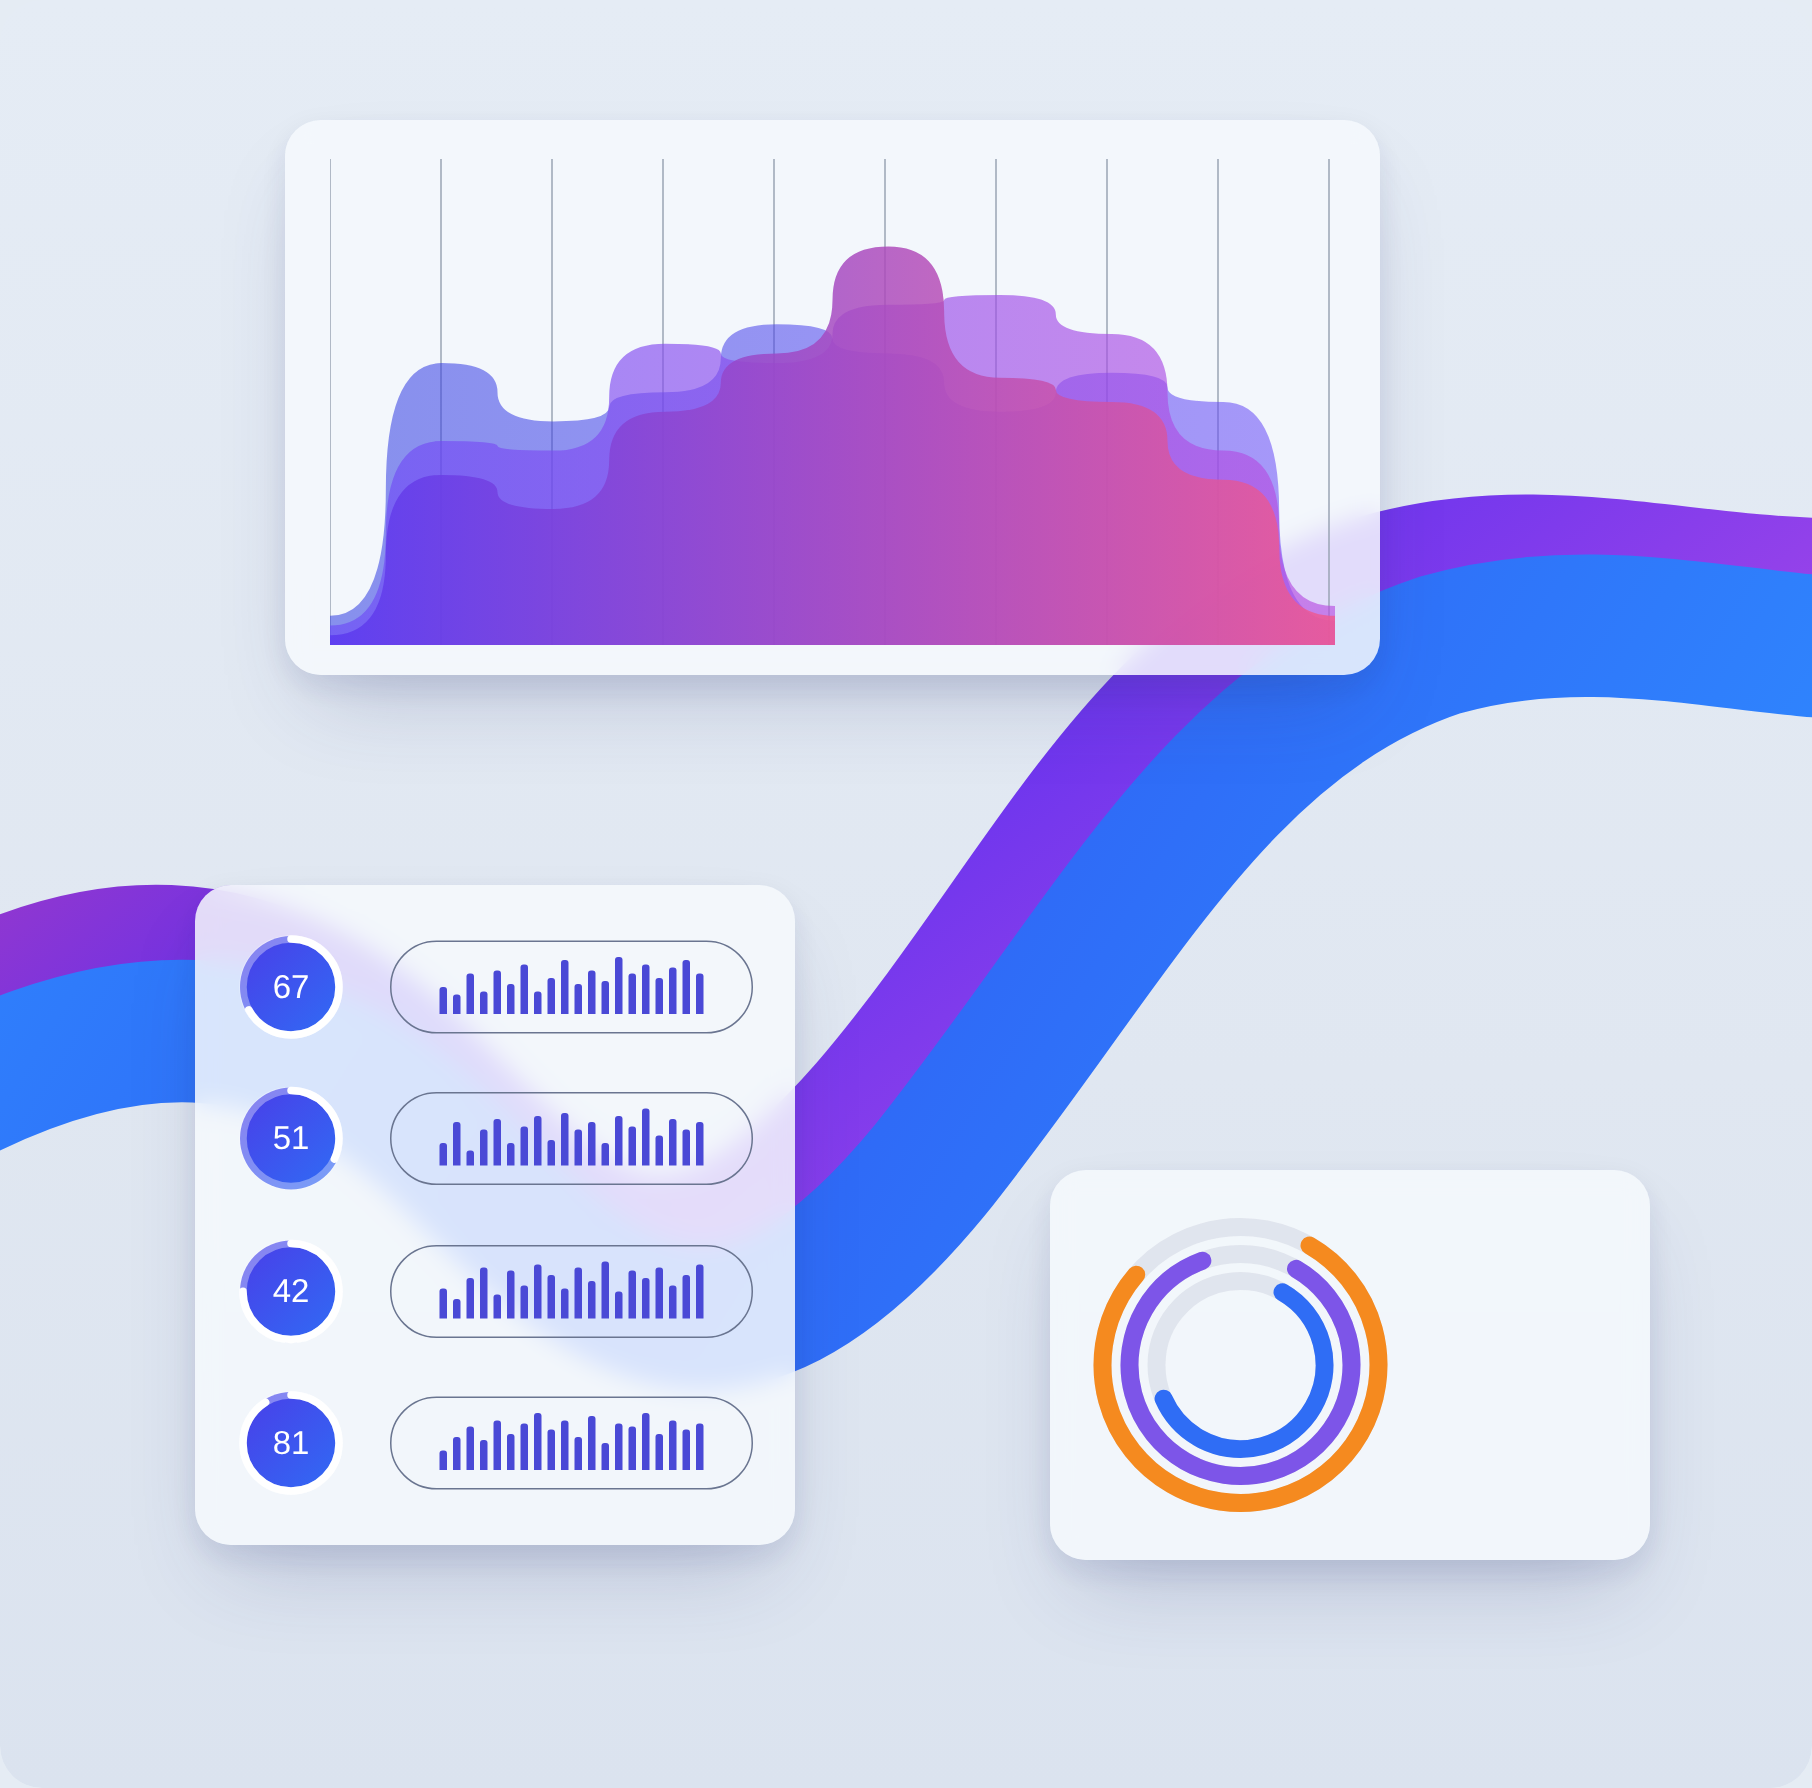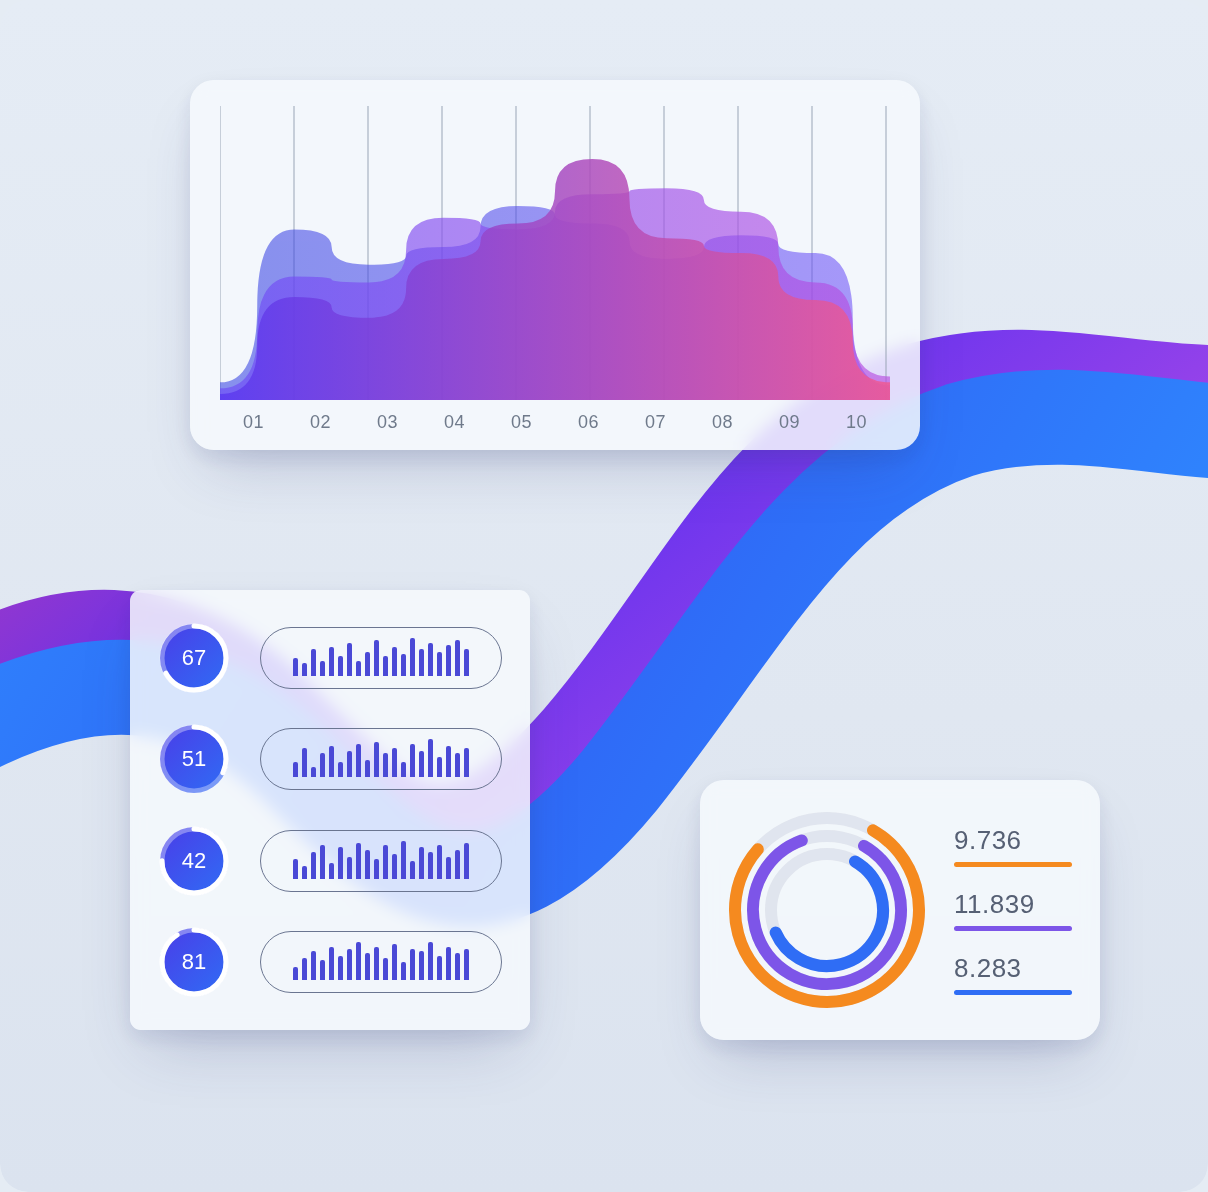--- a/index.html
+++ b/index.html
@@ -45,21 +45,21 @@
     color:#6f7a8b; font-size:18px; letter-spacing:0.5px;
     font-variant-numeric: tabular-nums;
   }
   .area-axis span { width:10%; text-align:center; }
 
   
   .metrics-card {
     left: 130px; top: 590px;
     width: 400px; height: 440px;
     padding: 32px 28px;
-    display:flex; flex-direction:column; justify-content:space-between;border-radius:11px;
+    display:flex; flex-direction:column; justify-content:space-between;
   }
   .metric-row { display:flex; align-items:center; gap:30px; }
   .dial {
     width:72px; height:72px; position:relative; flex:0 0 72px;
   }
   .dial svg { position:absolute; inset:0; }
   .dial-label {
     position:absolute; inset:0;
     display:flex; align-items:center; justify-content:center;
     color:#fff; font-size:22px; font-weight:500;
@@ -154,32 +154,20 @@
         <line x1="592" y1="0" x2="592" y2="290"></line>
         <line x1="666" y1="0" x2="666" y2="290"></line>
       </g>
       <g id="area-series">
           <path d="M 0 290 L 0 272.6 Q 37.22222222222222 272.6, 37.22222222222222 197.20000000000002 T 74.44444444444444 121.80000000000001 Q 111.66666666666666 121.80000000000001, 111.66666666666666 139.2 T 148.88888888888889 156.6 Q 186.1111111111111 156.6, 186.1111111111111 147.89999999999998 T 223.33333333333331 139.2 Q 260.55555555555554 139.2, 260.55555555555554 118.89999999999999 T 297.77777777777777 98.6 Q 335 98.6, 335 107.3 T 372.22222222222223 116 Q 409.44444444444446 116, 409.44444444444446 133.4 T 446.66666666666663 150.8 Q 483.88888888888886 150.8, 483.88888888888886 139.2 T 521.1111111111111 127.6 Q 558.3333333333333 127.6, 558.3333333333333 136.3 T 595.5555555555555 145 Q 632.7777777777778 145, 632.7777777777778 210.25 T 670 275.5 L 670 290 Z" fill="url(#sC)"></path>
           <path d="M 0 290 L 0 278.4 Q 37.22222222222222 278.4, 37.22222222222222 223.29999999999998 T 74.44444444444444 168.2 Q 111.66666666666666 168.2, 111.66666666666666 171.1 T 148.88888888888889 174 Q 186.1111111111111 174, 186.1111111111111 142.1 T 223.33333333333331 110.19999999999999 Q 260.55555555555554 110.19999999999999, 260.55555555555554 116 T 297.77777777777777 121.80000000000001 Q 335 121.80000000000001, 335 104.4 T 372.22222222222223 87 Q 409.44444444444446 87, 409.44444444444446 84.10000000000001 T 446.66666666666663 81.20000000000002 Q 483.88888888888886 81.20000000000002, 483.88888888888886 92.80000000000001 T 521.1111111111111 104.4 Q 558.3333333333333 104.4, 558.3333333333333 139.2 T 595.5555555555555 174 Q 632.7777777777778 174, 632.7777777777778 220.4 T 670 266.8 L 670 290 Z" fill="url(#sB)"></path>
           <path d="M 0 290 L 0 284.2 Q 37.22222222222222 284.2, 37.22222222222222 236.35 T 74.44444444444444 188.5 Q 111.66666666666666 188.5, 111.66666666666666 198.65 T 148.88888888888889 208.8 Q 186.1111111111111 208.8, 186.1111111111111 179.8 T 223.33333333333331 150.8 Q 260.55555555555554 150.8, 260.55555555555554 133.4 T 297.77777777777777 116 Q 335 116, 335 84.10000000000001 T 372.22222222222223 52.20000000000002 Q 409.44444444444446 52.20000000000002, 409.44444444444446 91.35000000000001 T 446.66666666666663 130.5 Q 483.88888888888886 130.5, 483.88888888888886 137.75 T 521.1111111111111 145 Q 558.3333333333333 145, 558.3333333333333 168.2 T 595.5555555555555 191.39999999999998 Q 632.7777777777778 191.39999999999998, 632.7777777777778 232 T 670 272.6 L 670 290 Z" fill="url(#sA)"></path>
         </g>
     </svg>
   </div>
-  <div class="area-axis" id="area-axis">
-      <span>01</span>
-      <span>02</span>
-      <span>03</span>
-      <span>04</span>
-      <span>05</span>
-      <span>06</span>
-      <span>07</span>
-      <span>08</span>
-      <span>09</span>
-      <span>10</span>
-    </div>
 </div>
 
 <div class="card metrics-card" id="metrics-card">
     <div class="metric-row">
       <div class="dial">
         <svg viewBox="0 0 72 72">
          <defs>
            <linearGradient id="dg0" x1="0" y1="0" x2="1" y2="1">
              <stop offset="0" stop-color="#4a3de8"></stop>
              <stop offset="1" stop-color="#2f6df5"></stop>
@@ -334,27 +322,13 @@
   <div class="radial-wrap">
     <svg viewBox="0 0 210 210" id="donut-svg">
         <circle cx="105" cy="105" r="92" fill="none" stroke="rgba(120,130,160,0.15)" stroke-width="12"></circle>
         <circle cx="105" cy="105" r="92" fill="none" stroke="#f58a1f" stroke-width="12" stroke-linecap="round" stroke-dasharray="450.8813776432071 578.0530482605219" transform="rotate(-60 105 105)"></circle>
         <circle cx="105" cy="105" r="74" fill="none" stroke="rgba(120,130,160,0.15)" stroke-width="12"></circle>
         <circle cx="105" cy="105" r="74" fill="none" stroke="#7d55e8" stroke-width="12" stroke-linecap="round" stroke-dasharray="399.86191294890887 464.9557127312894" transform="rotate(-60 105 105)"></circle>
         <circle cx="105" cy="105" r="56" fill="none" stroke="rgba(120,130,160,0.15)" stroke-width="12"></circle>
         <circle cx="105" cy="105" r="56" fill="none" stroke="#2f6df5" stroke-width="12" stroke-linecap="round" stroke-dasharray="211.1150263212341 351.85837720205683" transform="rotate(-60 105 105)"></circle>
       </svg>
   </div>
-  <div class="stat-list" id="stat-list">
-      <div class="stat-item">
-        <div class="stat-value">9.736</div>
-       <div class="stat-underline" style="background:#f58a1f"></div>
-      </div>
-      <div class="stat-item">
-        <div class="stat-value">11.839</div>
-       <div class="stat-underline" style="background:#7d55e8"></div>
-      </div>
-      <div class="stat-item">
-        <div class="stat-value">8.283</div>
-       <div class="stat-underline" style="background:#2f6df5"></div>
-      </div>
-    </div>
 </div>
 
 </body></html>

